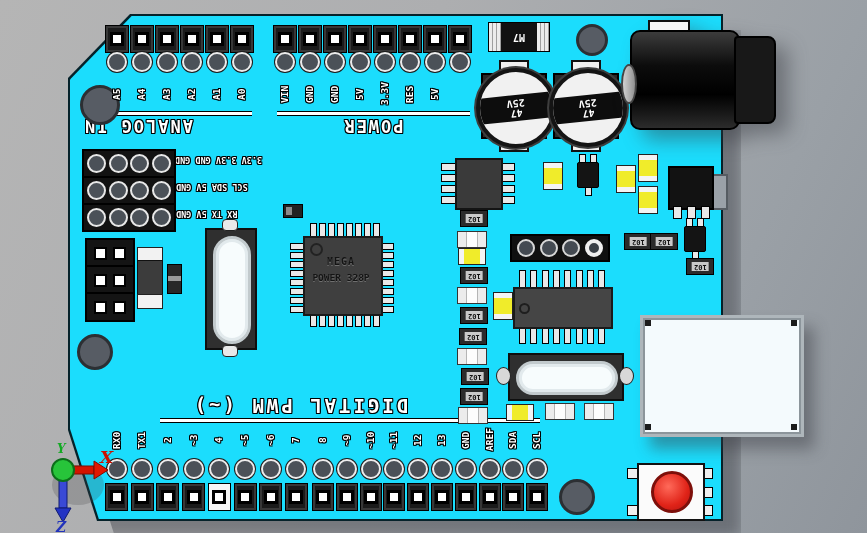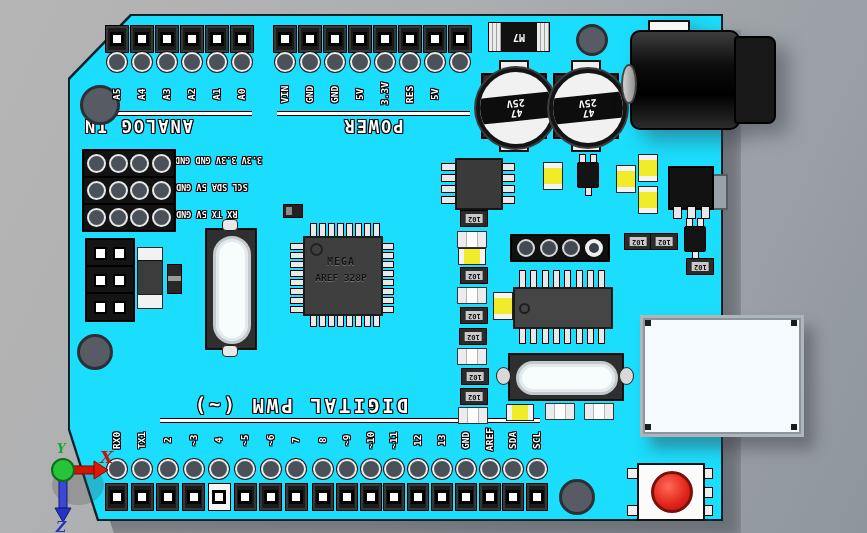--- a/index.html
+++ b/index.html
@@ -243,21 +243,21 @@
     <div class="abs lead" style="left: 364px; top: 312px; width: 5px; height: 13px;"></div>
     <div class="abs lead" style="left: 290px; top: 297px; width: 13px; height: 5px;"></div>
     <div class="abs lead" style="left: 379px; top: 297px; width: 13px; height: 5px;"></div>
     <div class="abs lead" style="left: 373px; top: 223px; width: 5px; height: 13px;"></div>
     <div class="abs lead" style="left: 373px; top: 312px; width: 5px; height: 13px;"></div>
     <div class="abs lead" style="left: 290px; top: 306px; width: 13px; height: 5px;"></div>
     <div class="abs lead" style="left: 379px; top: 306px; width: 13px; height: 5px;"></div>
     <div class="abs" style="left: 303px; top: 236px; width: 76px; height: 76px; background: rgb(63, 63, 63); border: 2px solid rgb(26, 26, 26);"></div>
     <div class="abs" style="left: 310px; top: 243px; width: 9px; height: 9px; border: 2px solid rgb(34, 34, 34); border-radius: 50%;"></div>
     <div class="abs" style="left: 309px; top: 256px; width: 64px; height: 12px; font-size: 10px; font-weight: bold; color: rgb(20, 20, 20); text-align: center; text-shadow: rgba(255, 255, 255, 0.25) 0px 1px 0px; letter-spacing: 1px;">MEGA</div>
-    <div class="abs" style="left: 305px; top: 272px; width: 72px; height: 12px; font-size: 9.5px; font-weight: bold; color: rgb(20, 20, 20); text-align: center; text-shadow: rgba(255, 255, 255, 0.25) 0px 1px 0px;">AREF 328P</div>
+    <div class="abs" style="left: 305px; top: 272px; width: 72px; height: 12px; font-size: 9.5px; font-weight: bold; color: rgb(20, 20, 20); text-align: center; text-shadow: rgba(255, 255, 255, 0.25) 0px 1px 0px;">POWER 328P</div>
     <div class="abs lead" style="left: 441px; top: 163px; width: 14px; height: 6px;"></div>
     <div class="abs lead" style="left: 499px; top: 163px; width: 14px; height: 6px;"></div>
     <div class="abs lead" style="left: 441px; top: 174px; width: 14px; height: 6px;"></div>
     <div class="abs lead" style="left: 499px; top: 174px; width: 14px; height: 6px;"></div>
     <div class="abs lead" style="left: 441px; top: 185px; width: 14px; height: 6px;"></div>
     <div class="abs lead" style="left: 499px; top: 185px; width: 14px; height: 6px;"></div>
     <div class="abs lead" style="left: 441px; top: 196px; width: 14px; height: 6px;"></div>
     <div class="abs lead" style="left: 499px; top: 196px; width: 14px; height: 6px;"></div>
     <div class="abs" style="left: 455px; top: 158px; width: 44px; height: 48px; background: rgb(58, 58, 58); border: 2px solid rgb(20, 20, 20);"></div>
     <div class="abs lead" style="left: 519px; top: 270px; width: 5px; height: 17px;"></div>

